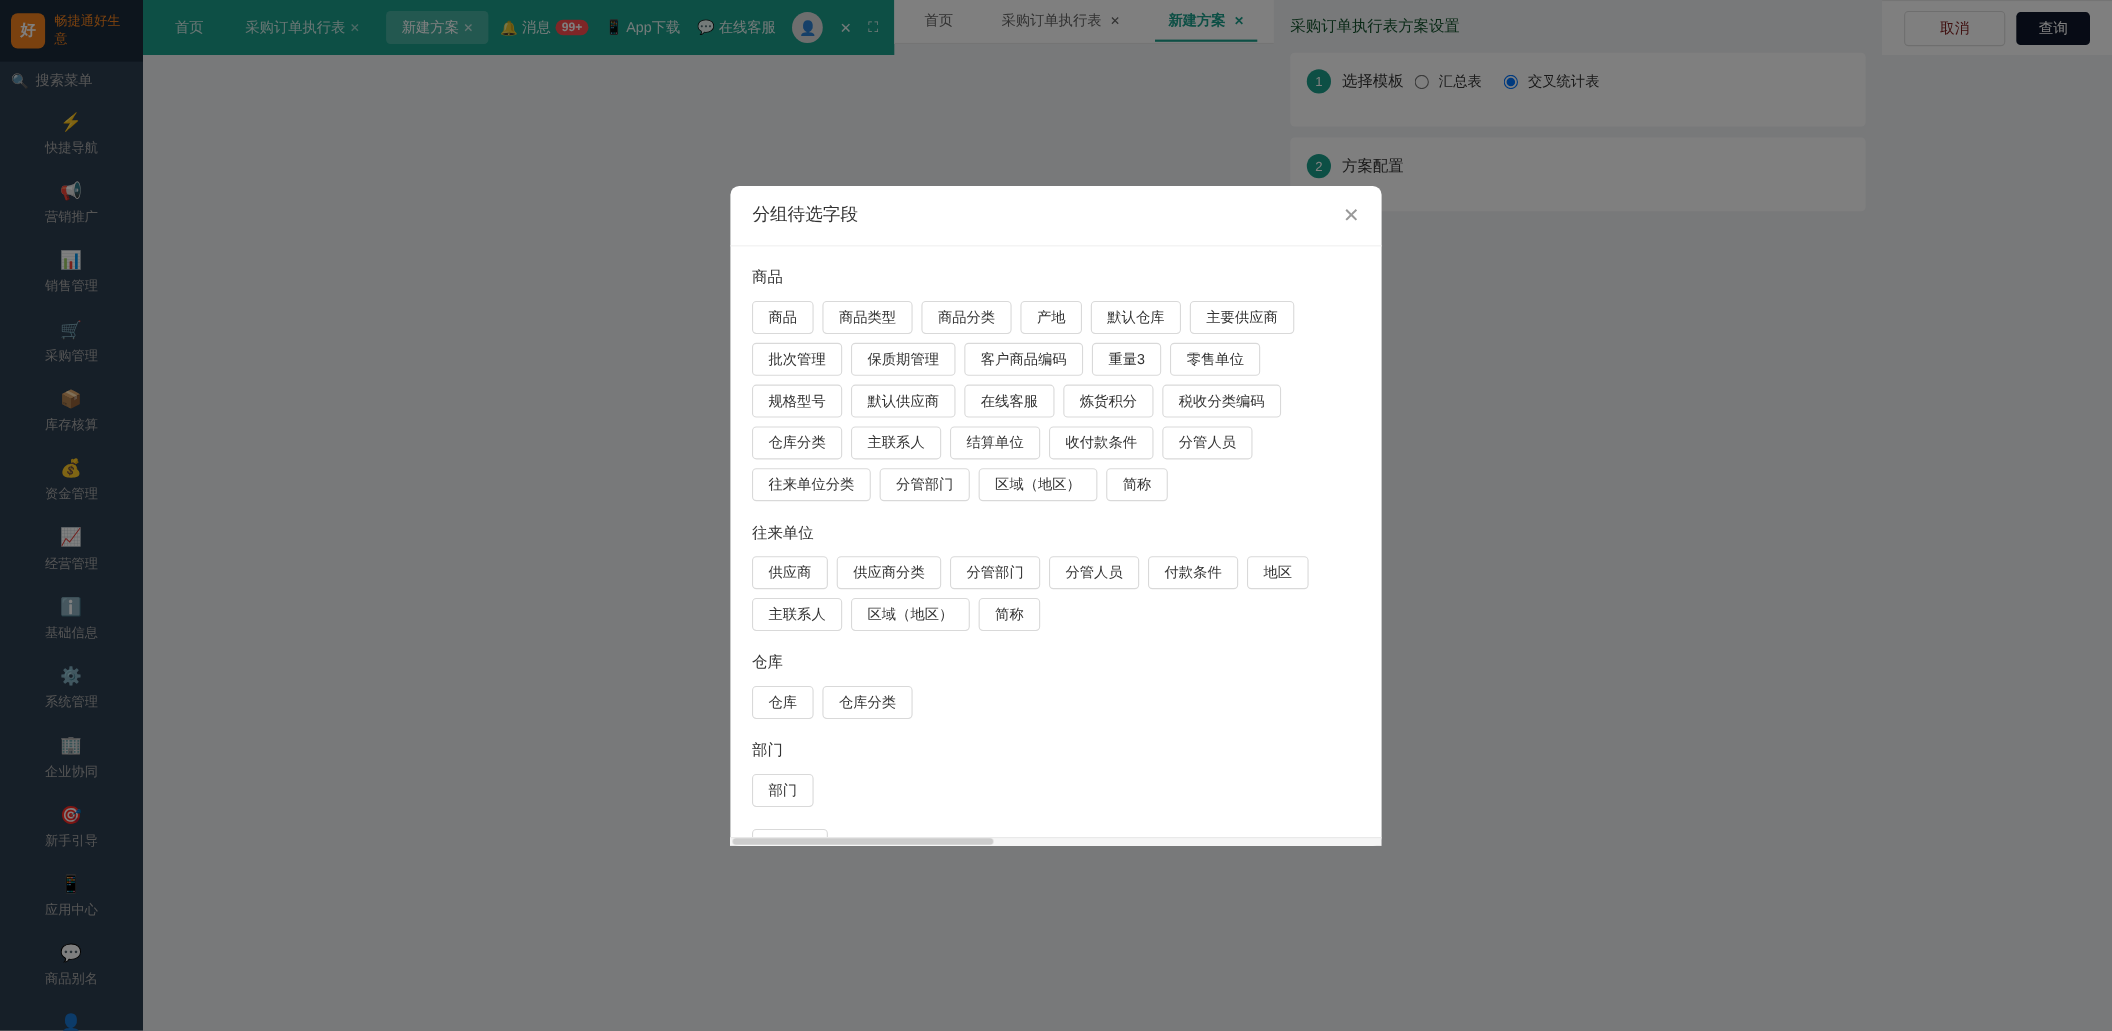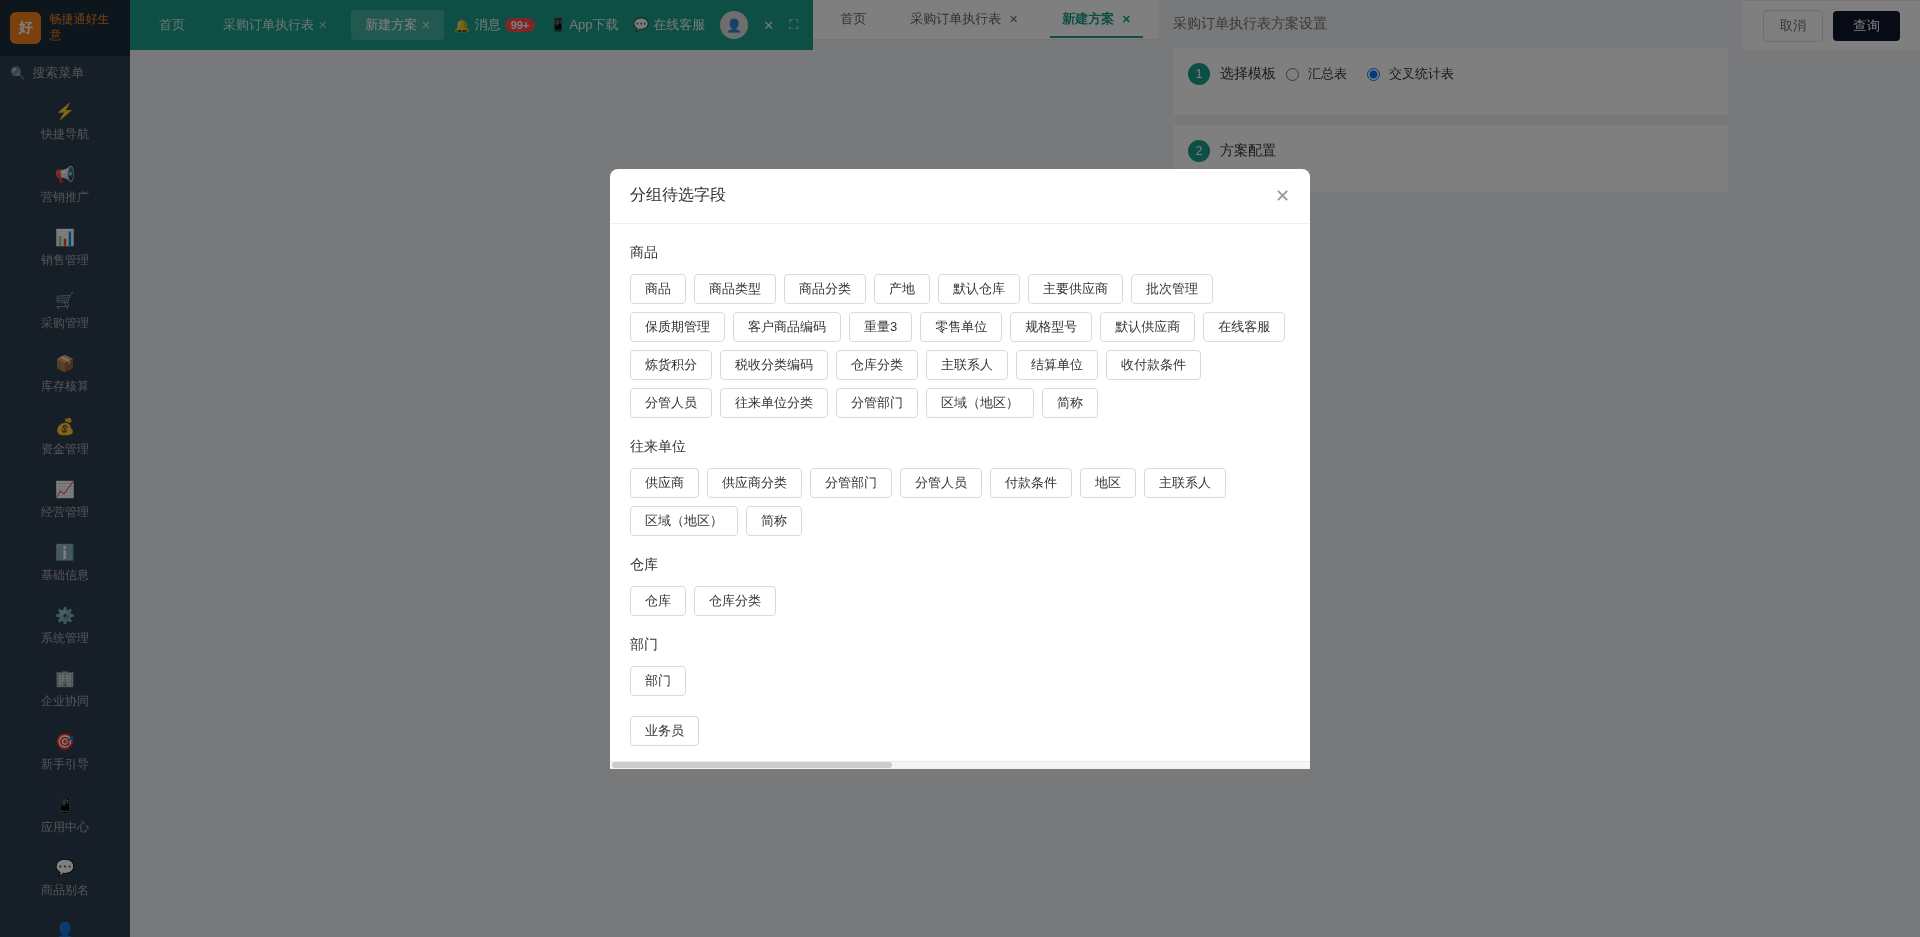--- a/index.html
+++ b/index.html
@@ -26,40 +26,40 @@
     .topbar-tab.active { background: rgba(255,255,255,0.2); color: white; }
     .topbar-tab .close-x { font-size: 11px; opacity: 0.7; }
     .topbar-right { margin-left: auto; display: flex; align-items: center; gap: 15px; color: rgba(255,255,255,0.9); font-size: 13px; }
     .topbar-badge { background: #ff4d4f; color: white; border-radius: 10px; padding: 1px 6px; font-size: 11px; font-weight: bold; }
     .topbar-nav { height: 40px; background: white; display: flex; align-items: center; padding: 0 15px; gap: 20px; border-bottom: 1px solid #e8e8e8; flex-shrink: 0; }
     .nav-tab { padding: 8px 12px; font-size: 13px; color: #666; cursor: pointer; border-bottom: 2px solid transparent; }
     .nav-tab.active { color: #1a9e8a; border-bottom-color: #1a9e8a; font-weight: 700; }
 
     
     .page-content { flex: 1; padding: 15px; overflow: auto; position: relative; }
-    .page-title { font-size: 14px; color: #737373; margin-bottom: 15px; }
+    .page-title { font-size: 14px; color: #14532d; margin-bottom: 15px; }
 
     
     .config-section { background: white; border-radius: 4px; padding: 15px; margin-bottom: 10px; }
     .step-header { display: flex; align-items: center; gap: 10px; margin-bottom: 15px; }
     .step-num { width: 22px; height: 22px; background: #1a9e8a; color: white; border-radius: 50%; display: flex; align-items: center; justify-content: center; font-size: 12px; flex-shrink: 0; }
     .step-label { font-weight: 500; font-size: 14px; }
     .radio-group { display: flex; align-items: center; gap: 20px; }
     .radio-item { display: flex; align-items: center; gap: 9px; cursor: pointer; }
 
     
     .action-bar { height: 50px; background: white; border-top: 1px solid #e8e8e8; display: flex; align-items: center; justify-content: flex-end; padding: 0 20px; gap: 10px; flex-shrink: 0; }
-    .btn-cancel { padding: 6px 16px; border: 1px solid #ddd; background: white; border-radius: 4px; cursor: pointer; color: #737373; }
+    .btn-cancel { padding: 6px 32px; border: 1px solid #ddd; background: white; border-radius: 4px; cursor: pointer; color: #7f1d1d; }
     .btn-confirm { padding: 6px 20px; background: #0f172a; border: none; border-radius: 4px; cursor: pointer; color: white; }
 
     
     .overlay { position: fixed; top: 0; left: 0; right: 0; bottom: 0; background: rgba(0,0,0,0.5); z-index: 100; display: flex; align-items: center; justify-content: center; }
 
     
-    .modal { background: white; border-radius: 8px; width: 700px; max-height: 600px; display: flex; flex-direction: column; position: relative; z-index: 101; }
+    .modal { background: white; border-radius: 8px; width: 592px; max-height: 600px; display: flex; flex-direction: column; position: relative; z-index: 101; }
     .modal-header { padding: 16px 20px; border-bottom: 1px solid #f0f0f0; display: flex; align-items: center; justify-content: space-between; flex-shrink: 0; }
     .modal-title { font-size: 16px; font-weight: 500; color: #333; }
     .modal-close { cursor: pointer; color: #999; font-size: 18px; }
     .modal-body { flex: 1; overflow-y: auto; padding: 20px; }
 
     
     .field-section { margin-bottom: 20px; }
     .field-section-title { font-size: 14px; font-weight: 500; color: #333; margin-bottom: 12px; }
     .field-grid { display: flex; flex-wrap: wrap; gap: 8px; }
     .field-tag { padding: 5px 14px; border: 1px solid #d9d9d9; border-radius: 4px; font-size: 13px; color: #333; cursor: pointer; background: white; white-space: nowrap; }

